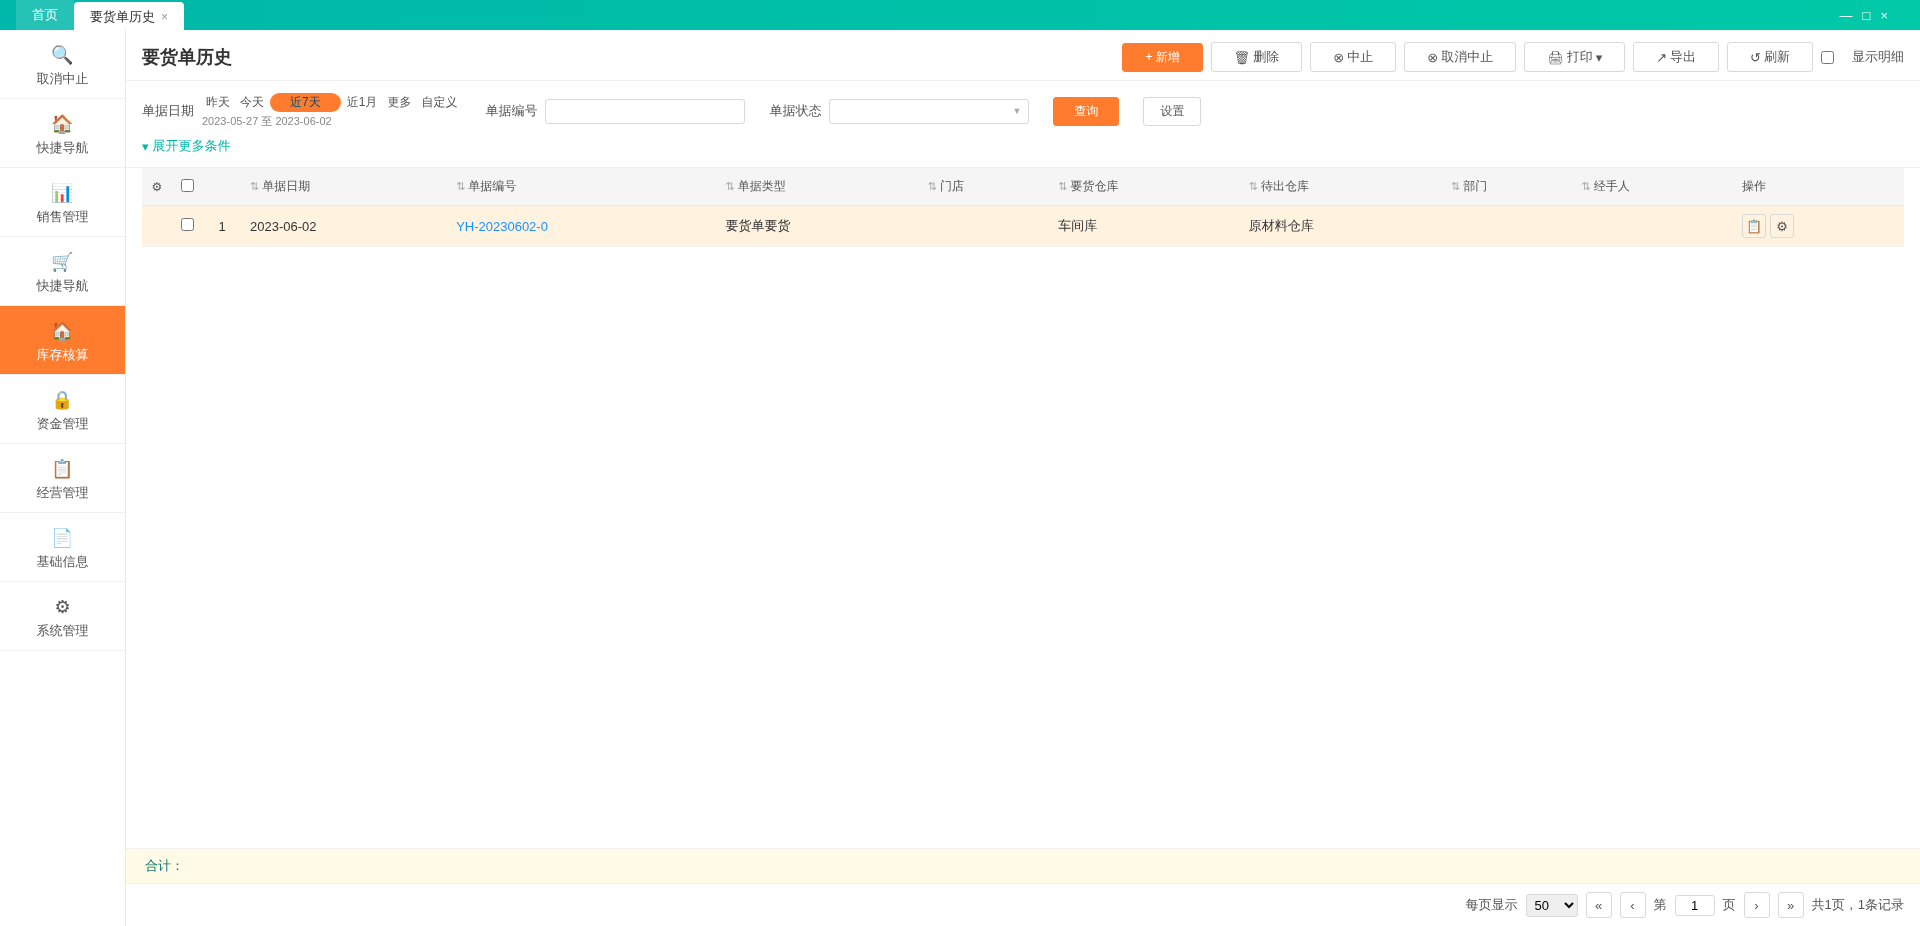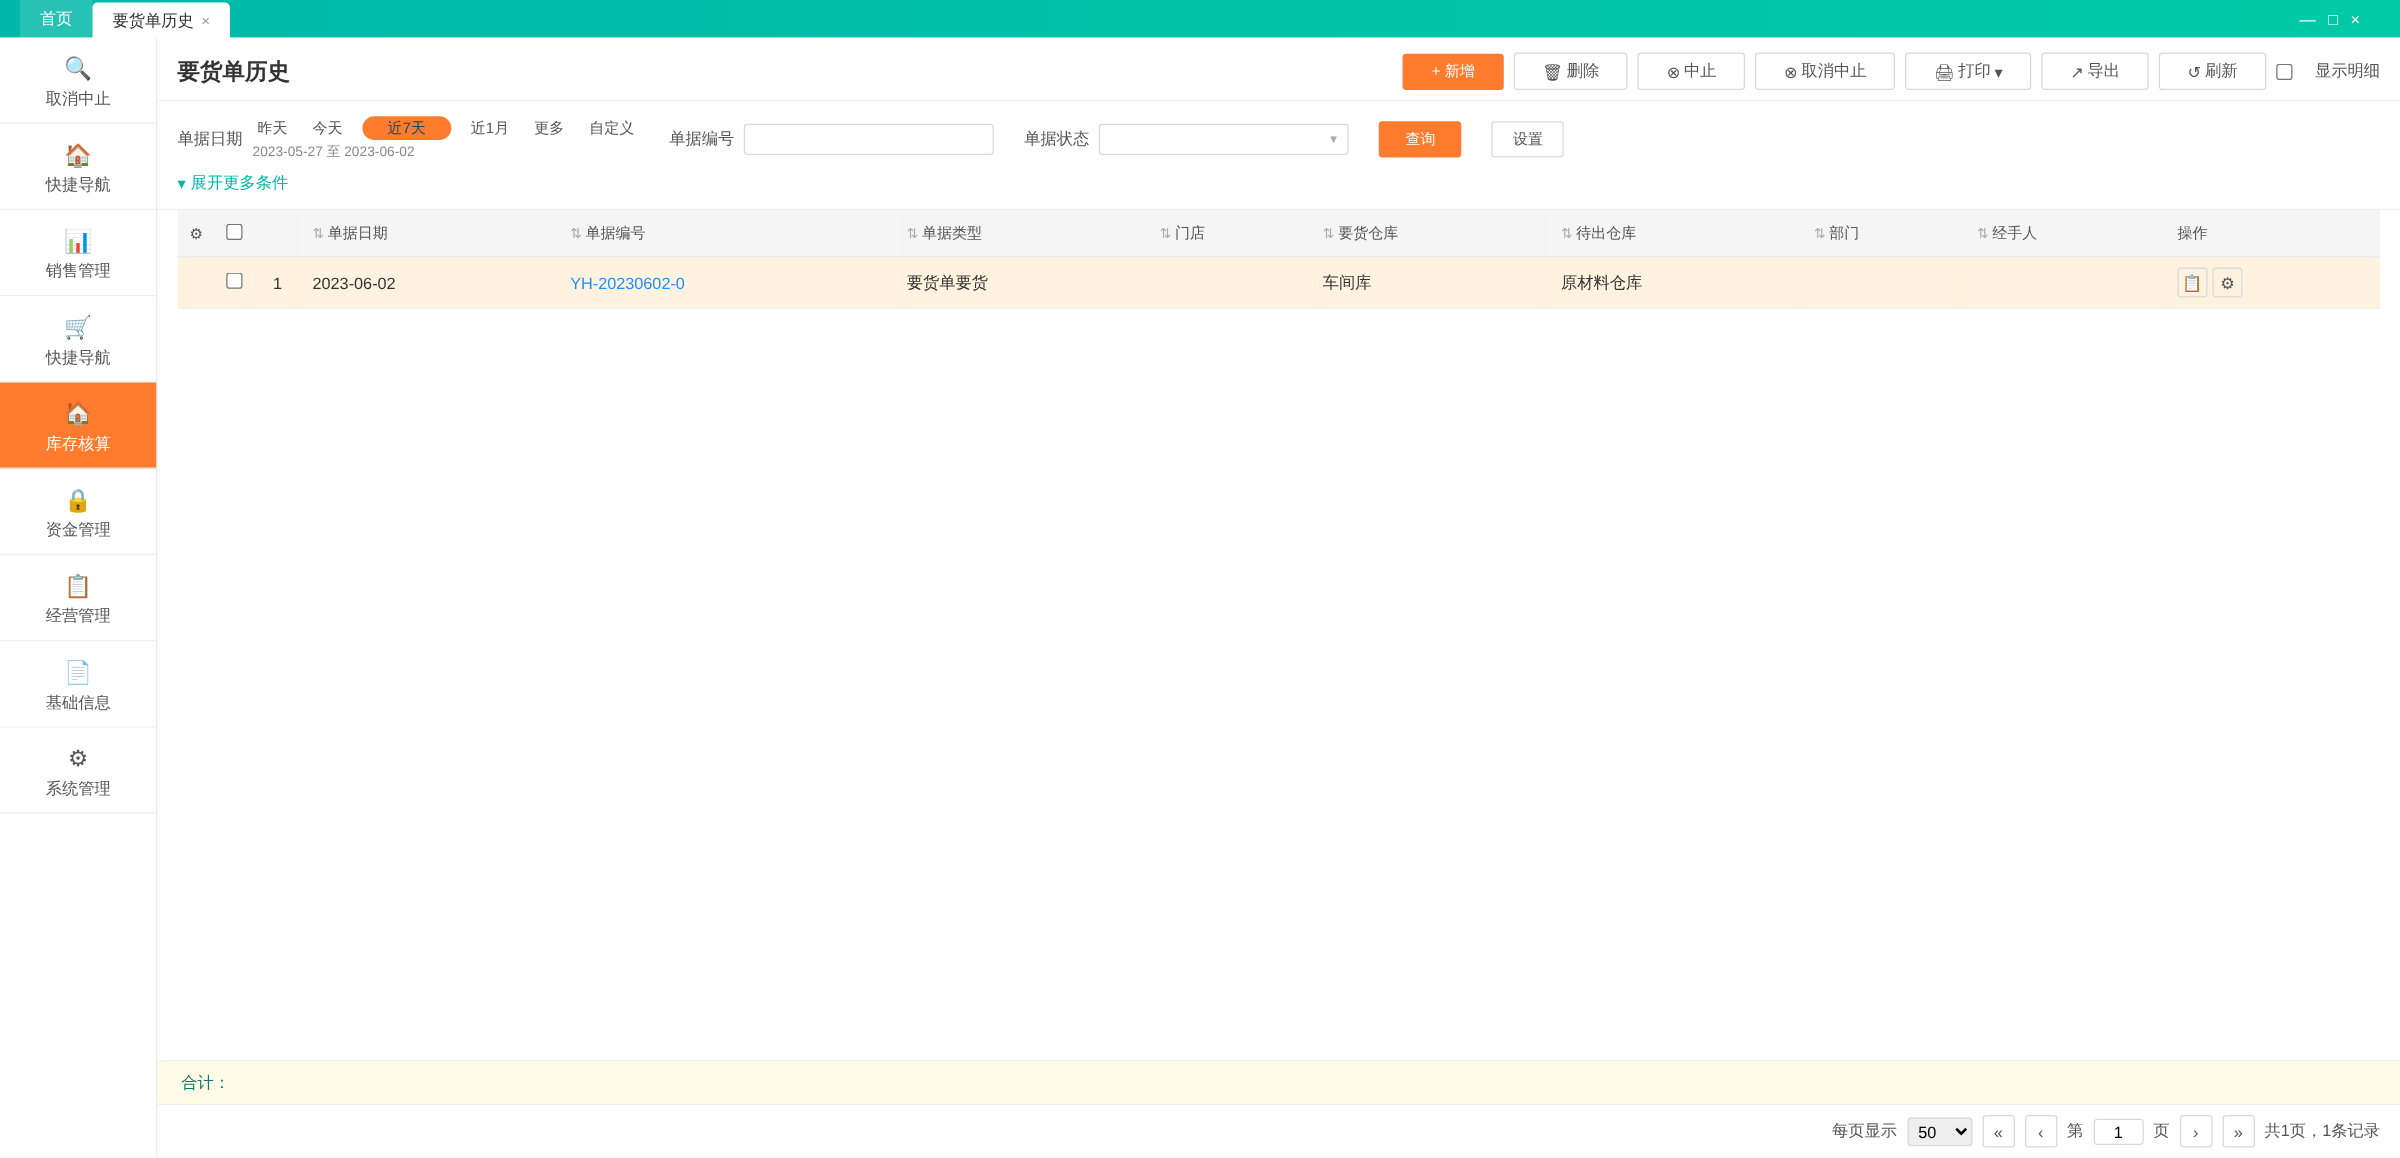--- a/index.html
+++ b/index.html
@@ -164,21 +164,21 @@
       color: #555;
       white-space: nowrap;
       font-size: 13px;
     }
     .date-filter {
       display: flex;
       flex-direction: column;
     }
     .date-filter-tabs {
       display: flex;
-      gap: 12px;
+      gap: 2px;
       align-items: center;
       margin-bottom: 2px;
     }
     .date-tab {
       cursor: pointer;
       color: #555;
       font-size: 12px;
       padding: 1px 4px;
     }
     .date-tab.active {

